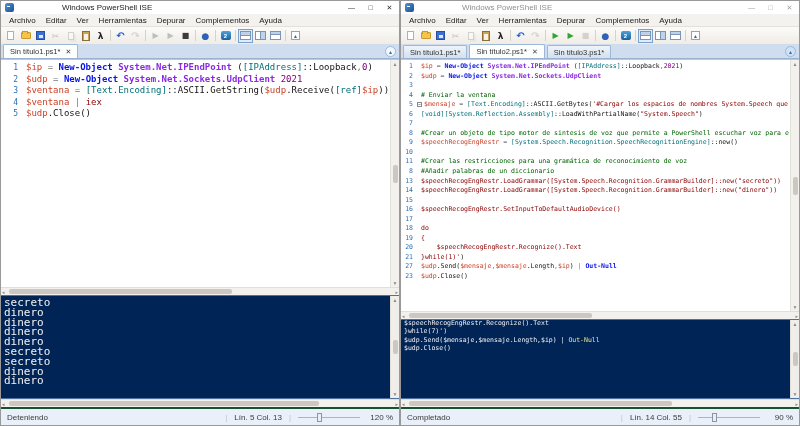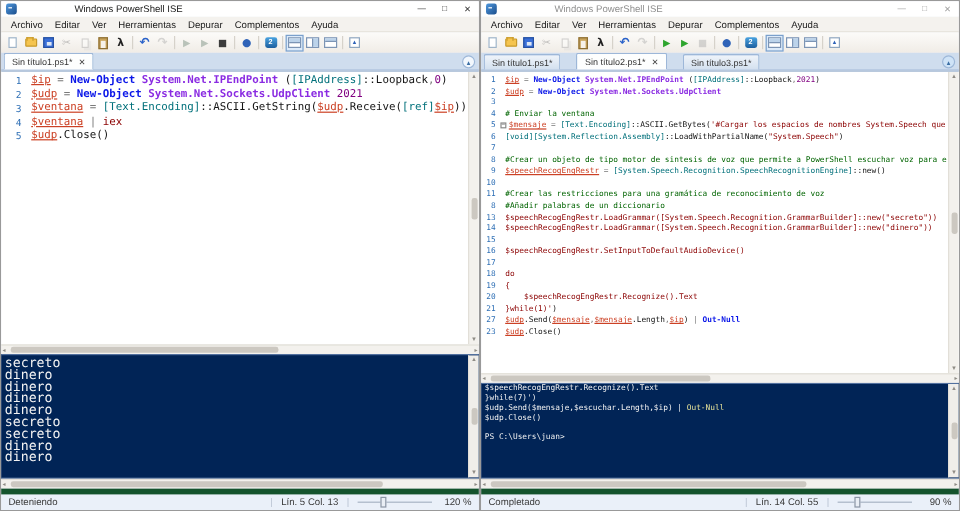--- a/index.html
+++ b/index.html
@@ -56,42 +56,42 @@
   .i-lay-max::before{content:"";position:absolute;left:0;top:0;right:0;height:2px;background:#bcd3ea;border-bottom:1px solid #7d95b5;}
   .tbi.sel{border:1px solid #7ba0cc;background:#ddebfa;}
   .i-toggle{width:9px;height:9px;border:1px solid #8fa6bf;background:#fff;color:#2f63b8;font-size:5px;
             display:flex;align-items:center;justify-content:center;}
 
   
   .tabrow { height:15px; background:#cfddee; border-bottom:1px solid #9ab2d2; display:flex;
             align-items:flex-end; padding-left:2px; flex:0 0 auto; position:relative; }
   .tab { height:13px; display:flex; align-items:center; padding:0 6px; font-size:7.5px; color:#333;
          background:linear-gradient(#eff4fa,#d3e0ef); border:1px solid #9db7d8; border-bottom:none;
-         border-radius:2px 2px 0 0; margin-right:13px; white-space:nowrap; }
+         border-radius:2px 2px 0 0; margin-right:2px; white-space:nowrap; }
   .tab.active { background:#fdfefe; height:14px; }
   .tab-close { margin-left:5px; font-size:7px; color:#444; }
   .tab-chevron { position:absolute; right:3px; top:2px; width:11px; height:11px; border-radius:50%;
                  border:1px solid #9db7d8; background:#f2f7fd; color:#3a6ea5; font-size:6px;
                  display:flex; align-items:center; justify-content:center; }
   .tab-chevron.blue { background:#cfe3f7; }
 
   
   .editor { background:#fff; border-top:1px solid #b9c9dd; display:flex; overflow:hidden; flex:0 0 auto; position:relative;}
   .gutter { text-align:right; color:#2e6fb5; padding:2px 3px 0 0; flex:0 0 auto;
             font-family:"DejaVu Sans Mono",monospace; }
   .codecol { flex:1 1 auto; padding:2px 0 0 5px; white-space:pre; overflow:hidden;
              font-family:"DejaVu Sans Mono",monospace; }
   #win-left  .gutter { width:20px; font-size:8px;   line-height:11.6px; }
   #win-left  .codecol{ font-size:9px;   line-height:11.6px; }
   #win-left  .editor { height:228px; }
   #win-right .gutter { width:15px; font-size:6.5px; line-height:9.55px; }
   #win-right .codecol{ font-size:6.5px; line-height:9.55px; }
   #win-right .editor { height:252px; }
   .cl { white-space:pre; }
-  .v{color:#cc4125;text-decoration:underline;} .c{color:#0a16e8;font-weight:bold;} .a{color:#8a2be2;font-weight:bold;} .n{color:#800080;}
+  .v{color:#cc4125;} .c{color:#0a16e8;font-weight:bold;} .a{color:#8a2be2;font-weight:bold;} .n{color:#800080;}
   .o{color:#7a7a7a;} .t{color:#00707a;} .s{color:#8b0000;} .m{color:#006400;} .k{color:#141414;}
   .foldbox{display:inline-block;width:5px;height:5px;border:1px solid #8a8a8a;color:#444;font-size:5px;
            line-height:3px;text-align:center;margin-right:2px;margin-left:-4px;background:#fff;vertical-align:middle;}
 
   
   .vscroll { flex:0 0 9px; width:9px; background:#f3f1ed; border-left:1px solid #e2dfd8;
              display:flex; flex-direction:column; align-items:center; justify-content:space-between;
              font-size:5px; color:#8f8c86; padding:1px 0; }
   .vthumb { width:5px; background:#ccc8c1; border-radius:2px; flex:0 0 auto; }
   .hscroll { height:8px; background:#f3f1ed; border-top:1px solid #e2dfd8; position:relative; flex:0 0 auto; }
@@ -102,21 +102,21 @@
   .console { background:#012456; border:1px solid #52709e; border-left:none; border-right:none;
              display:flex; overflow:hidden; flex:0 0 auto; }
   .conbody { flex:1 1 auto; overflow:hidden; padding:2px 0 0 3px; font-family:"DejaVu Sans Mono",monospace; }
   #win-left  .console { height:104px; } #win-left  .conbody { font-size:11px;   line-height:9.8px; }
   #win-right .console { height:80px; }  #win-right .conbody { font-size:6.5px; line-height:8.3px; }
   .cw{color:#f2f2f2;} .cy{color:#e8e49a;}
   .clip-first .cline:first-child { margin-top:-3px; }
   .console .vscroll { background:#f0eeea; }
 
   
-  .statusbar { height:18px; background:#eaf0f9; border-top:5px solid #14532d; display:flex;
+  .statusbar { height:18px; background:#eaf0f9; border-top:2px solid #14532d; display:flex;
                align-items:center; font-size:8px; color:#3a3a3a; padding:0 6px; flex:0 0 auto; margin-top:auto;}
   .status-right { margin-left:auto; display:flex; align-items:center; gap:7px; }
   .st-sep { color:#b9c3d2; }
   .sl-track { width:62px; height:1px; background:#a9b5c5; position:relative; }
   .sl-thumb { position:absolute; top:-4px; width:5px; height:9px; background:#e9eef5; border:1px solid #8a95a5; }
   .zoom-label { min-width:26px; text-align:right; }
 </style>
 </head>
 <body>
 
@@ -393,24 +393,23 @@
     </div>
     <div class="hscroll">
       <span class="hthumb" style="left: 8px; width: 46%;"></span>
       <span class="harrow" style="left: 1px;">◂</span>
       <span class="harrow" style="right: 1px;">▸</span>
     </div>
     <div class="console">
       <div class="conbody clip-first">
         <div class="cline"><span class="cw">    $speechRecogEngRestr.Recognize().Text</span></div>
         <div class="cline"><span class="cw">}while(7)')</span></div>
-        <div class="cline"><span class="cw">$udp.Send($mensaje,$escuchar.Length,$ip) | </span><span class="cy">Out-Null</span></div>
+        <div class="cline"><span class="cw">$udp.Send($mensaje,$mensaje.Length,$ip) | </span><span class="cy">Out-Null</span></div>
         <div class="cline"><span class="cw">$udp.Close()</span></div>
         <div class="cline">&nbsp;</div>
-        <div class="cline"><span class="cw">PS C:\Users\juan&gt;</span></div>
       </div>
       <div class="vscroll">
         <span>▲</span>
         <span class="vthumb" style="height: 14px;"></span>
         <span>▼</span>
       </div>
     </div>
     <div class="hscroll">
       <span class="hthumb" style="left: 8px; width: 66%;"></span>
       <span class="harrow" style="left: 1px;">◂</span>

